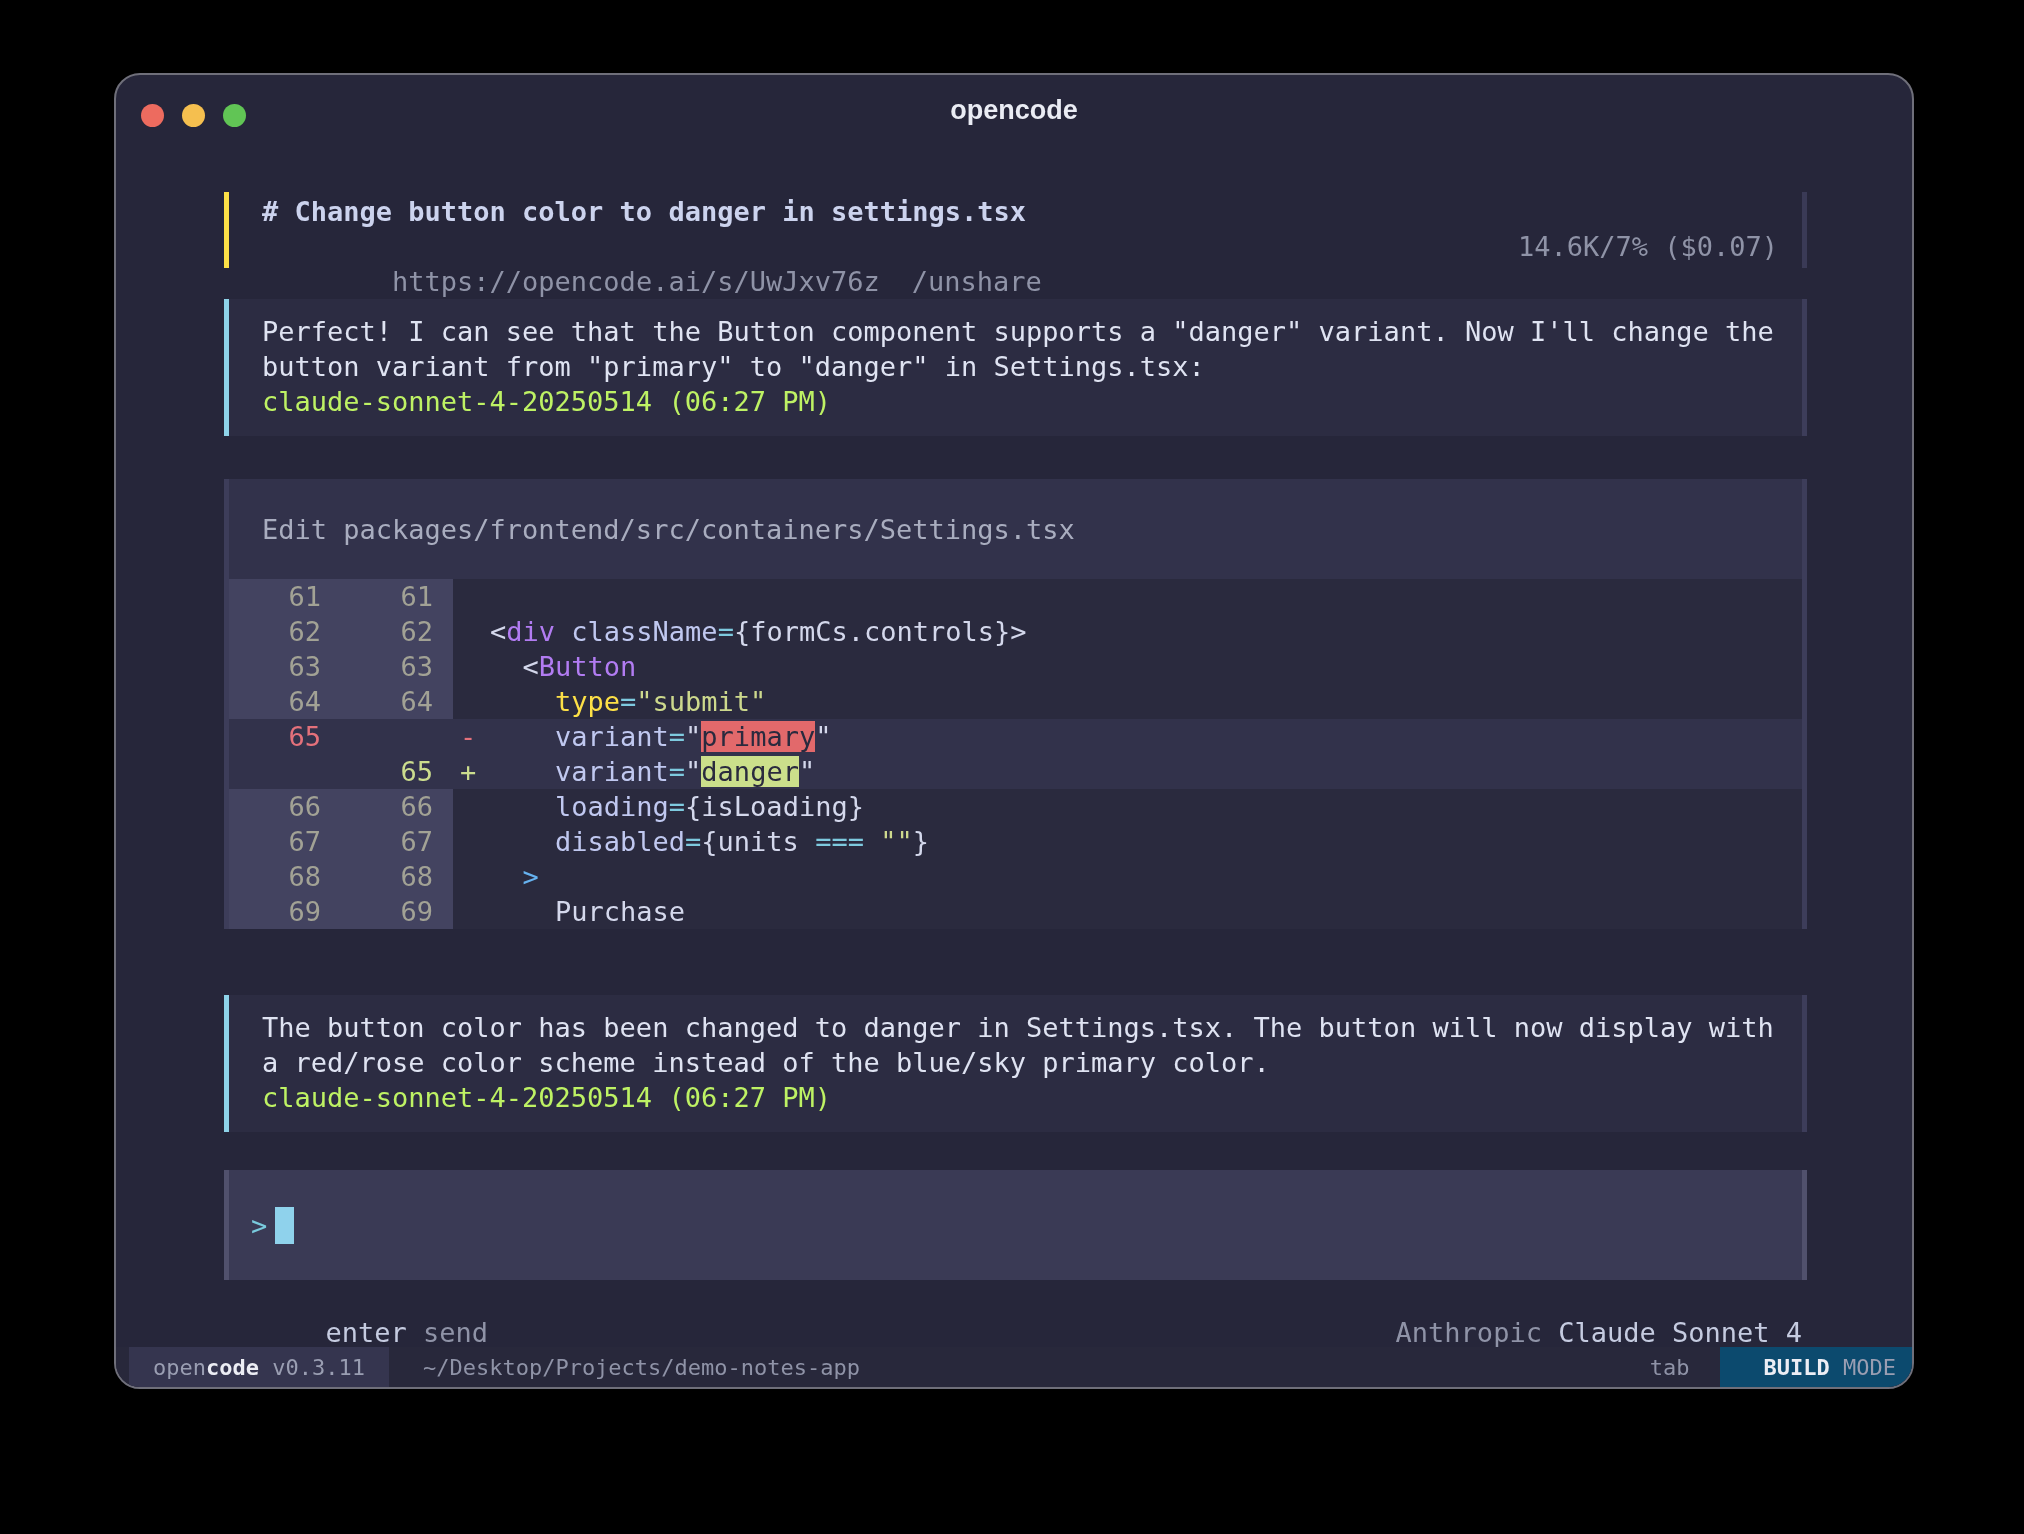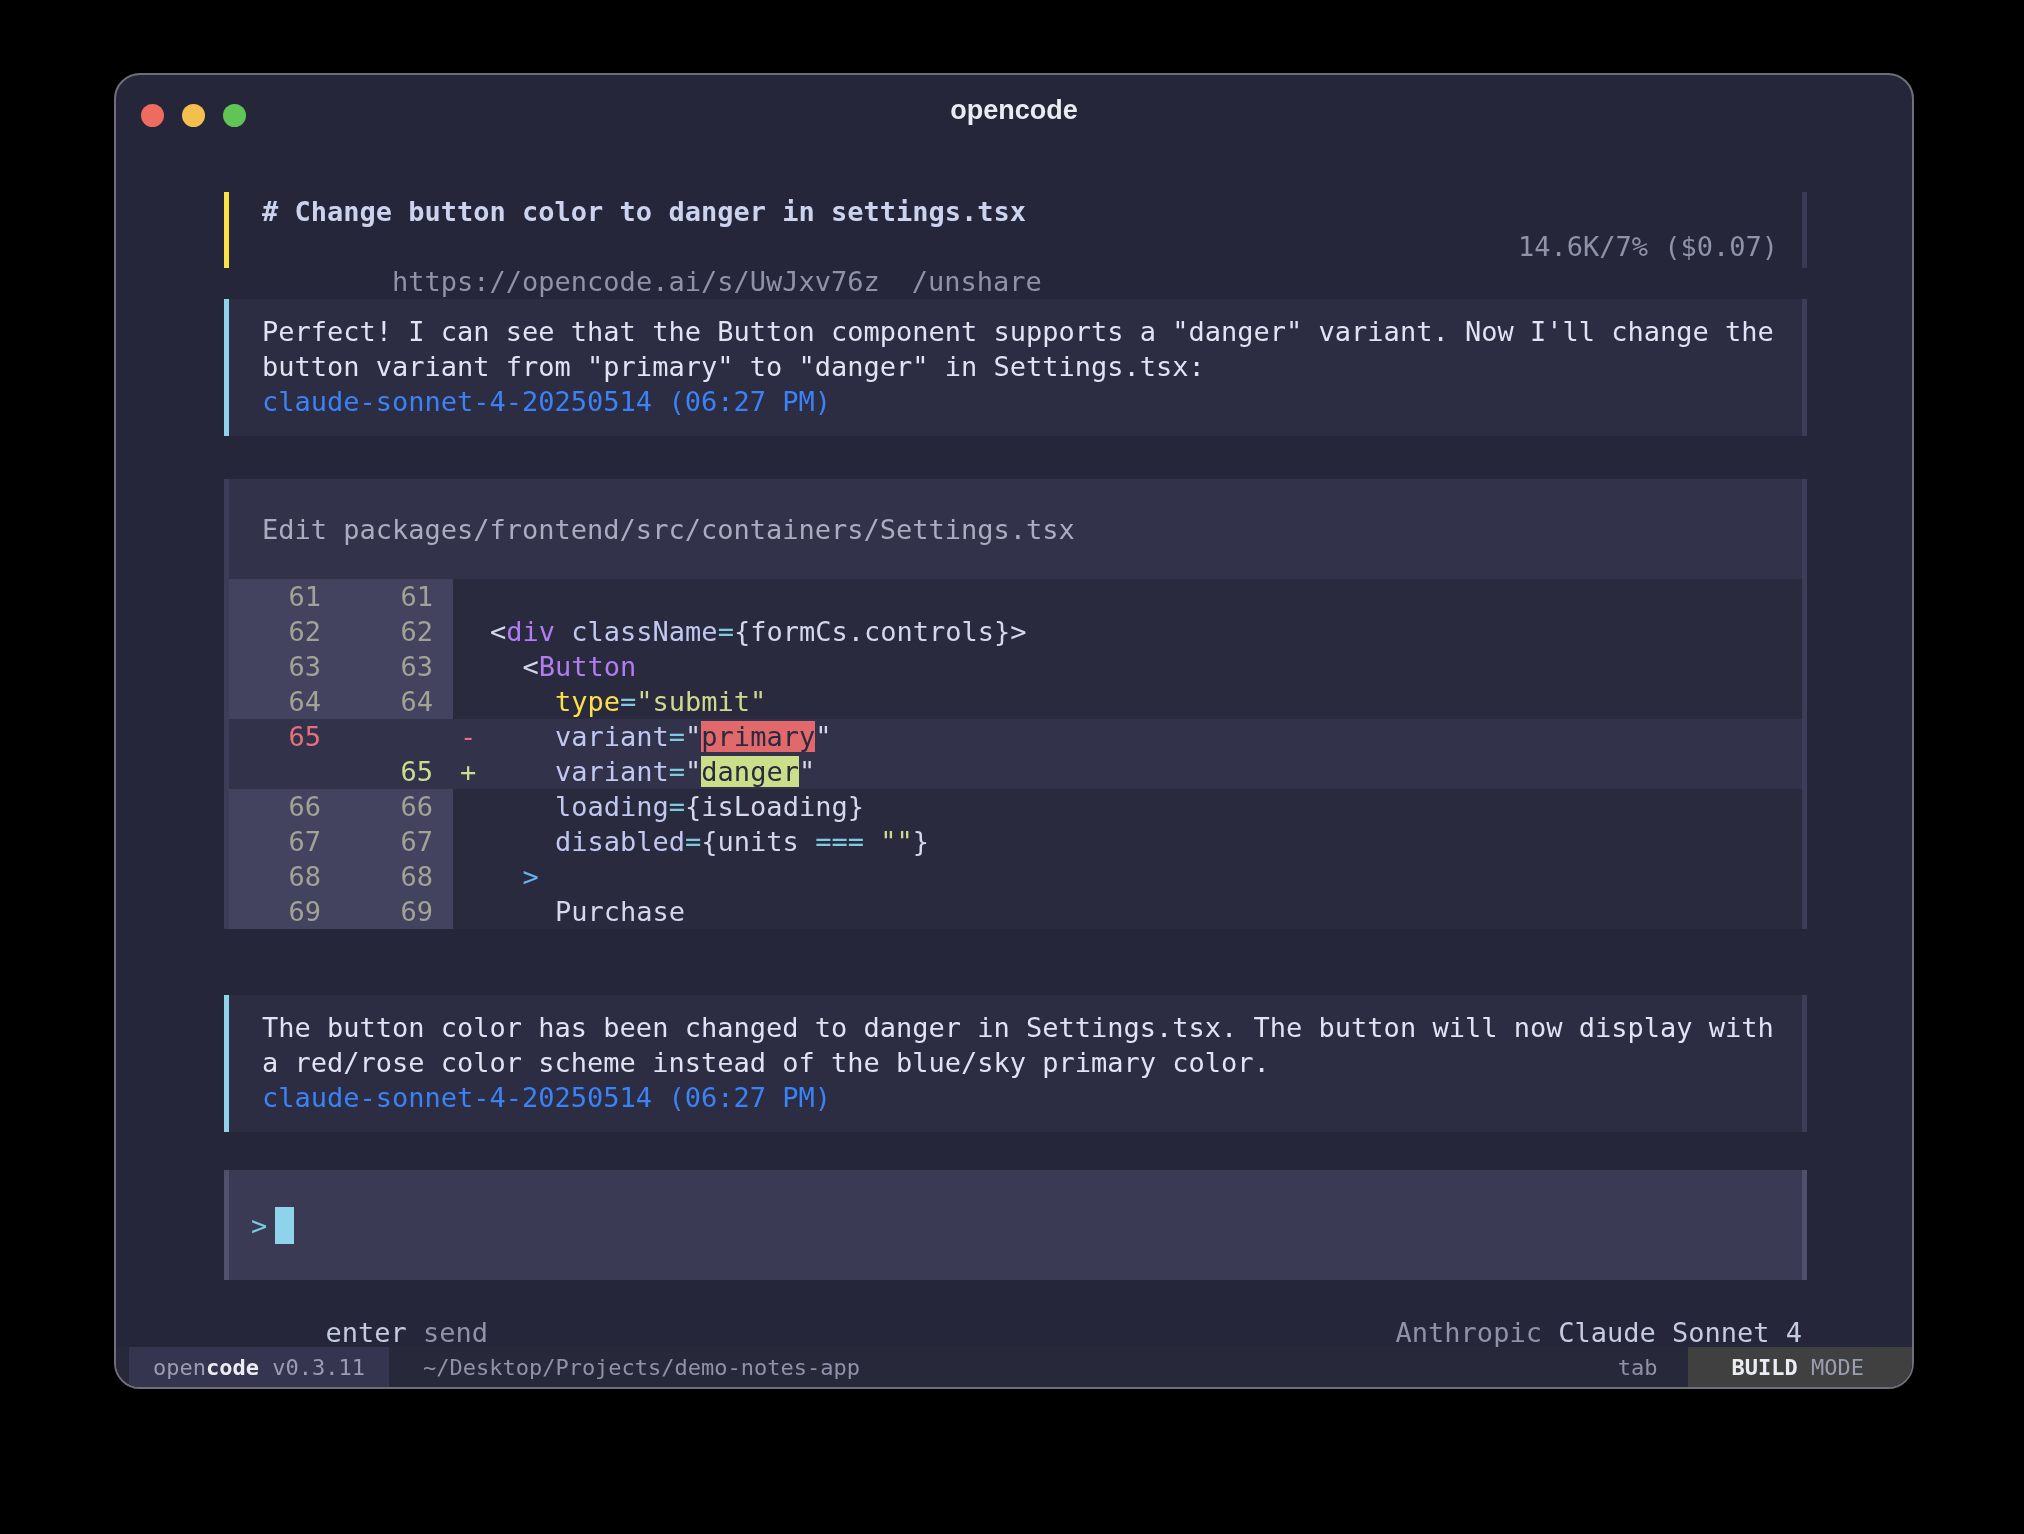--- a/index.html
+++ b/index.html
@@ -20,21 +20,21 @@
   .s-row{height:35px;line-height:35px;white-space:pre;display:flex;}
   .s-title{font-weight:bold;color:#ccd3ee;}
   .gray{color:#8f93a7;}
   .s-url-row{justify-content:space-between;}
   .unshare{margin-left:32px;}
   
   .msg{position:absolute;left:108px;right:105px;background:#2c2c42;border-left:5px solid #8ed3e9;
     border-right:5px solid #3d3d5a;padding:15px 24px 17px 33px;}
   .msg1{top:224px;} .msg2{top:920px;}
   .mline{height:35px;line-height:35px;white-space:pre;color:#dfe3f2;}
-  .mline.meta{color:#3b82f6;}
+  .mline.meta{color:#bef264;}
   
   .edit{position:absolute;left:108px;right:105px;top:404px;border-left:5px solid #3d3d5a;
     border-right:5px solid #3d3d5a;}
   .edit-header{height:100px;background:#32324b;display:flex;align-items:center;
     padding-left:33px;color:#a9adbf;white-space:pre;}
   .drow{display:flex;height:35px;line-height:35px;background:#2a2a3e;}
   .drow.changed{background:#32324b;}
   .gut{width:112px;box-sizing:border-box;text-align:right;padding-right:20px;color:#a2a295;white-space:pre;}
   .drow:not(.changed) .gut{background:#434360;}
   .gut.del{color:#e4717b;} .gut.add{color:#ccdd8e;}
@@ -55,21 +55,21 @@
     display:flex;justify-content:space-between;white-space:pre;}
   .lt{color:#c5cbe0;}
   
   .statusbar{position:absolute;left:0;right:0;bottom:0;height:40px;background:#28283b;
     display:flex;align-items:center;font-size:22px;white-space:pre;}
   .sb-app{height:40px;background:#35354f;display:flex;align-items:center;padding:0 24px;margin-left:13px;}
   .b{font-weight:bold;color:#ecedf4;}
   .sb-path{margin-left:34px;color:#8f93a7;}
   .sb-right{margin-left:auto;display:flex;align-items:center;height:40px;}
   .sb-tab{color:#8f93a7;margin-right:30px;}
-  .sb-mode{height:40px;background:#404040;display:flex;align-items:center;padding:0 48px 0 44px;}
+  .sb-mode{height:40px;background:#0c4a6e;display:flex;align-items:center;padding:0 16px 0 44px;}
   .dim{color:#9a9eb2;}
 </style>
 </head>
 <body>
 
 <div class="window">
 
   <div class="titlebar">
     <div class="light light-red"></div>
     <div class="light light-yellow"></div>

